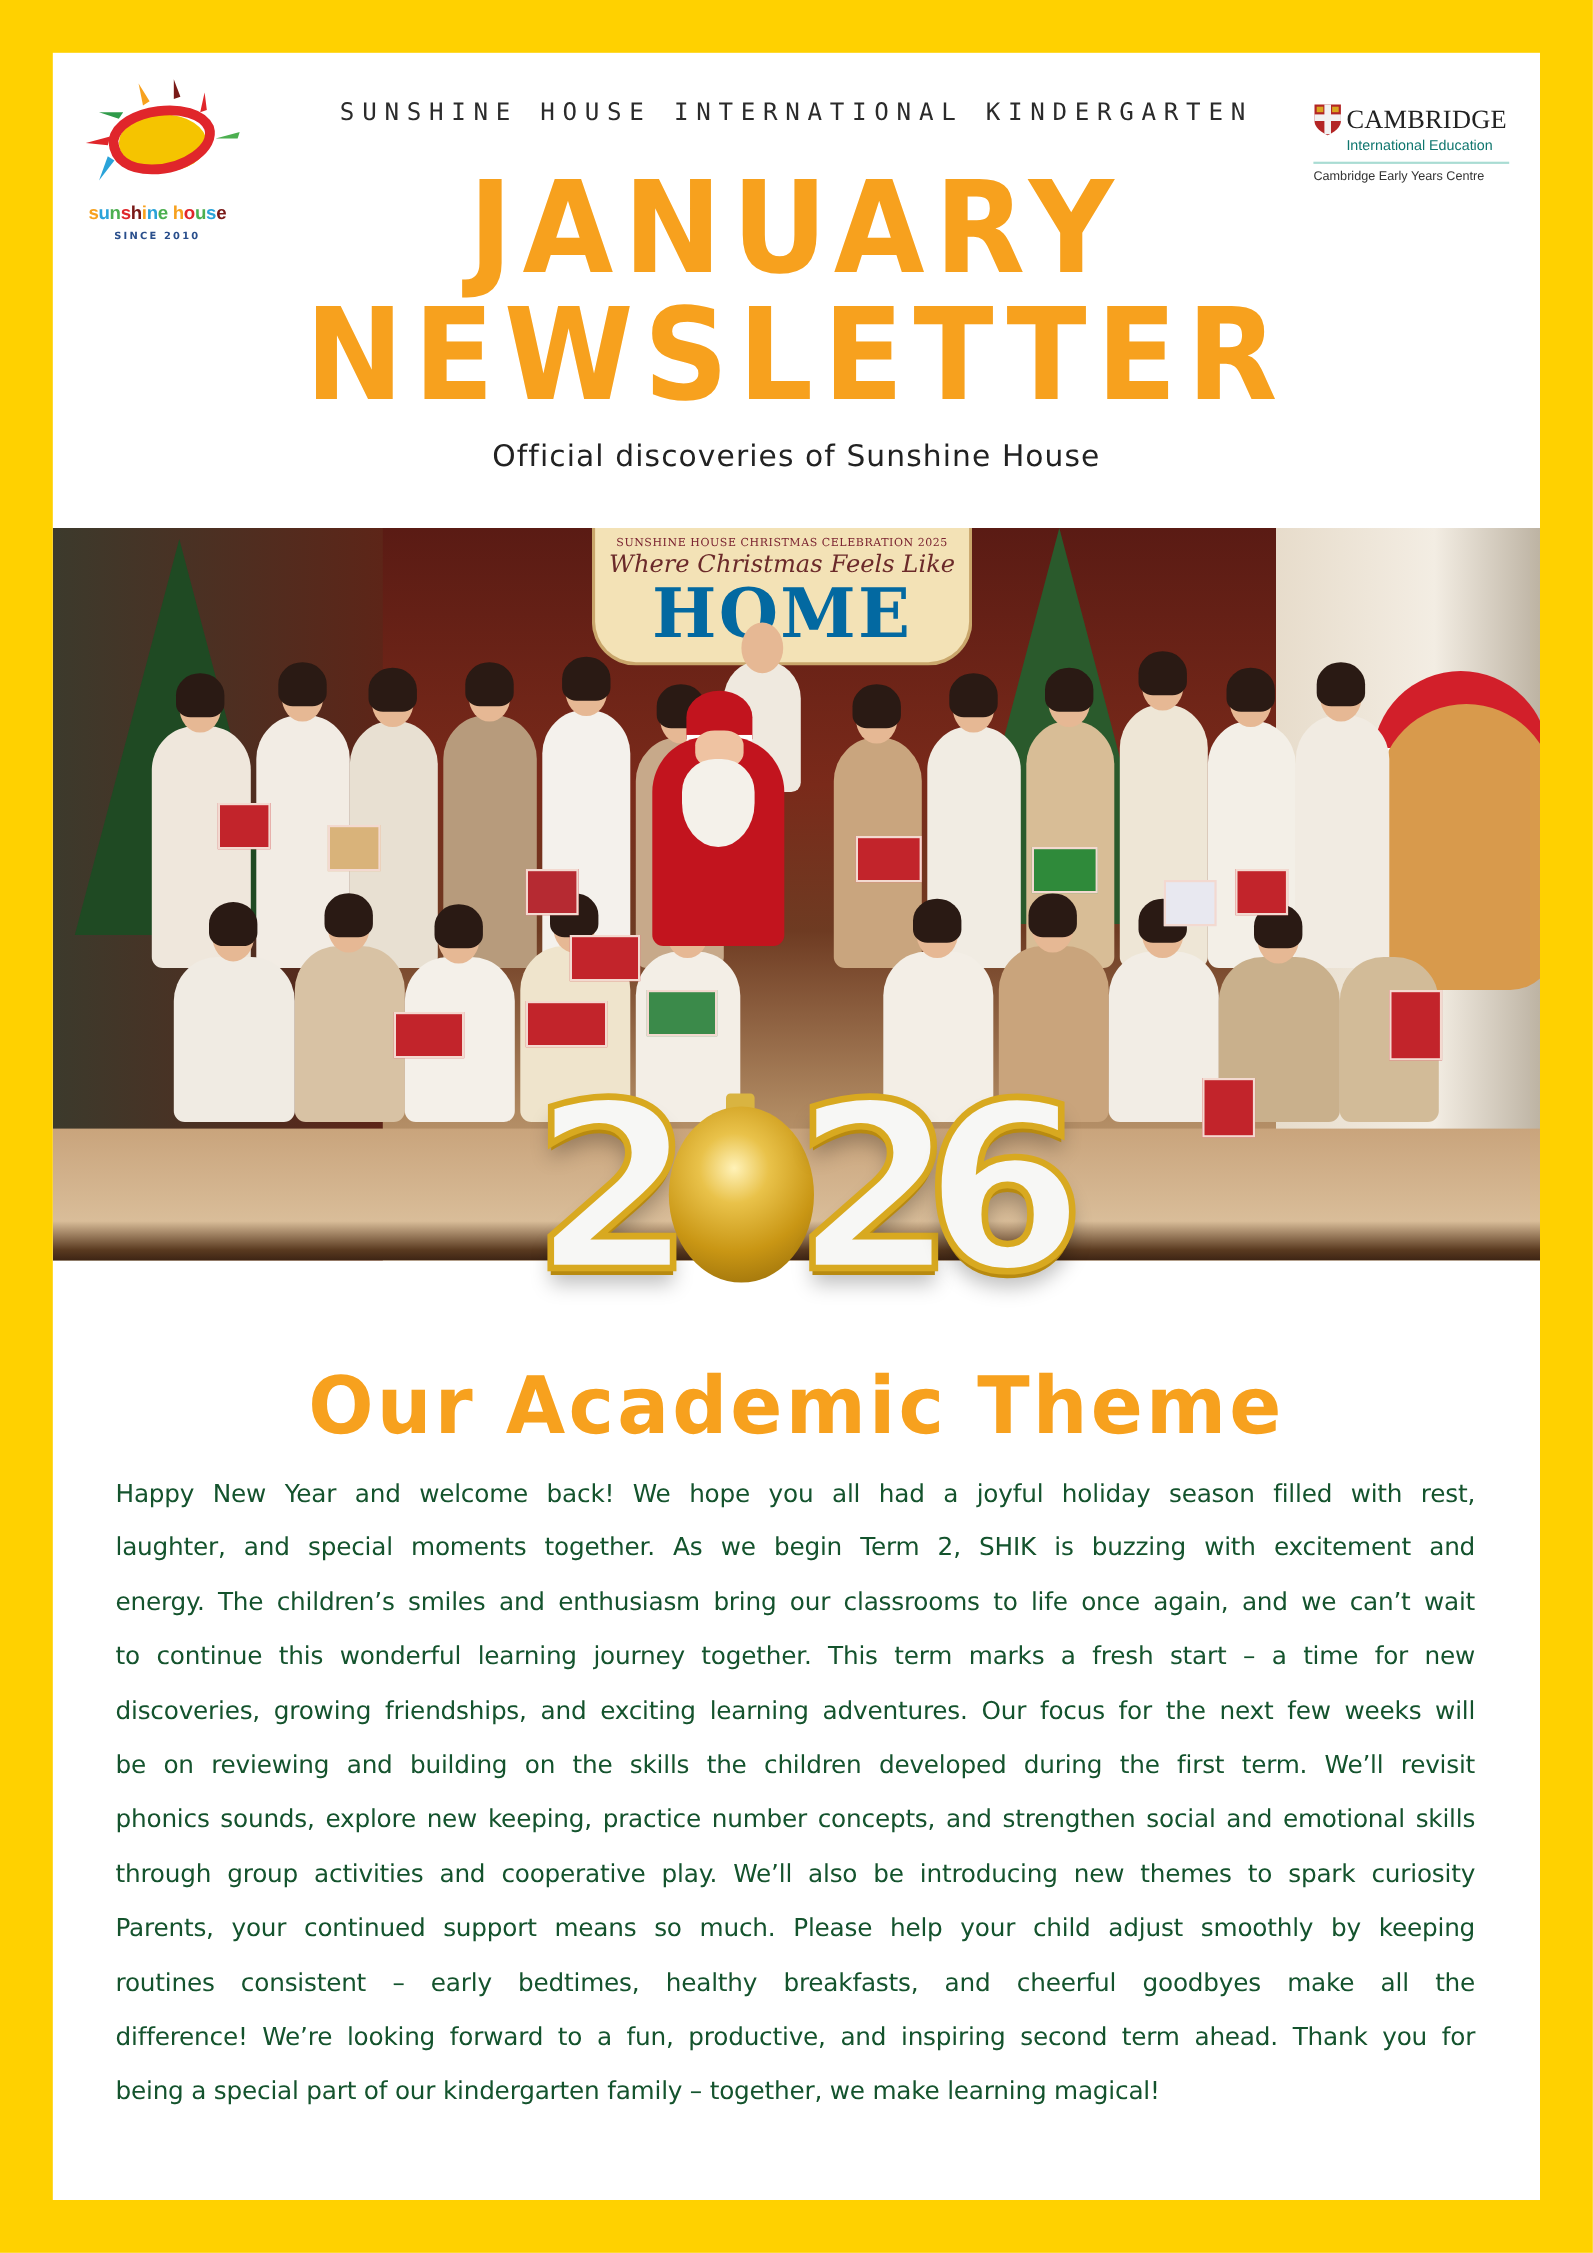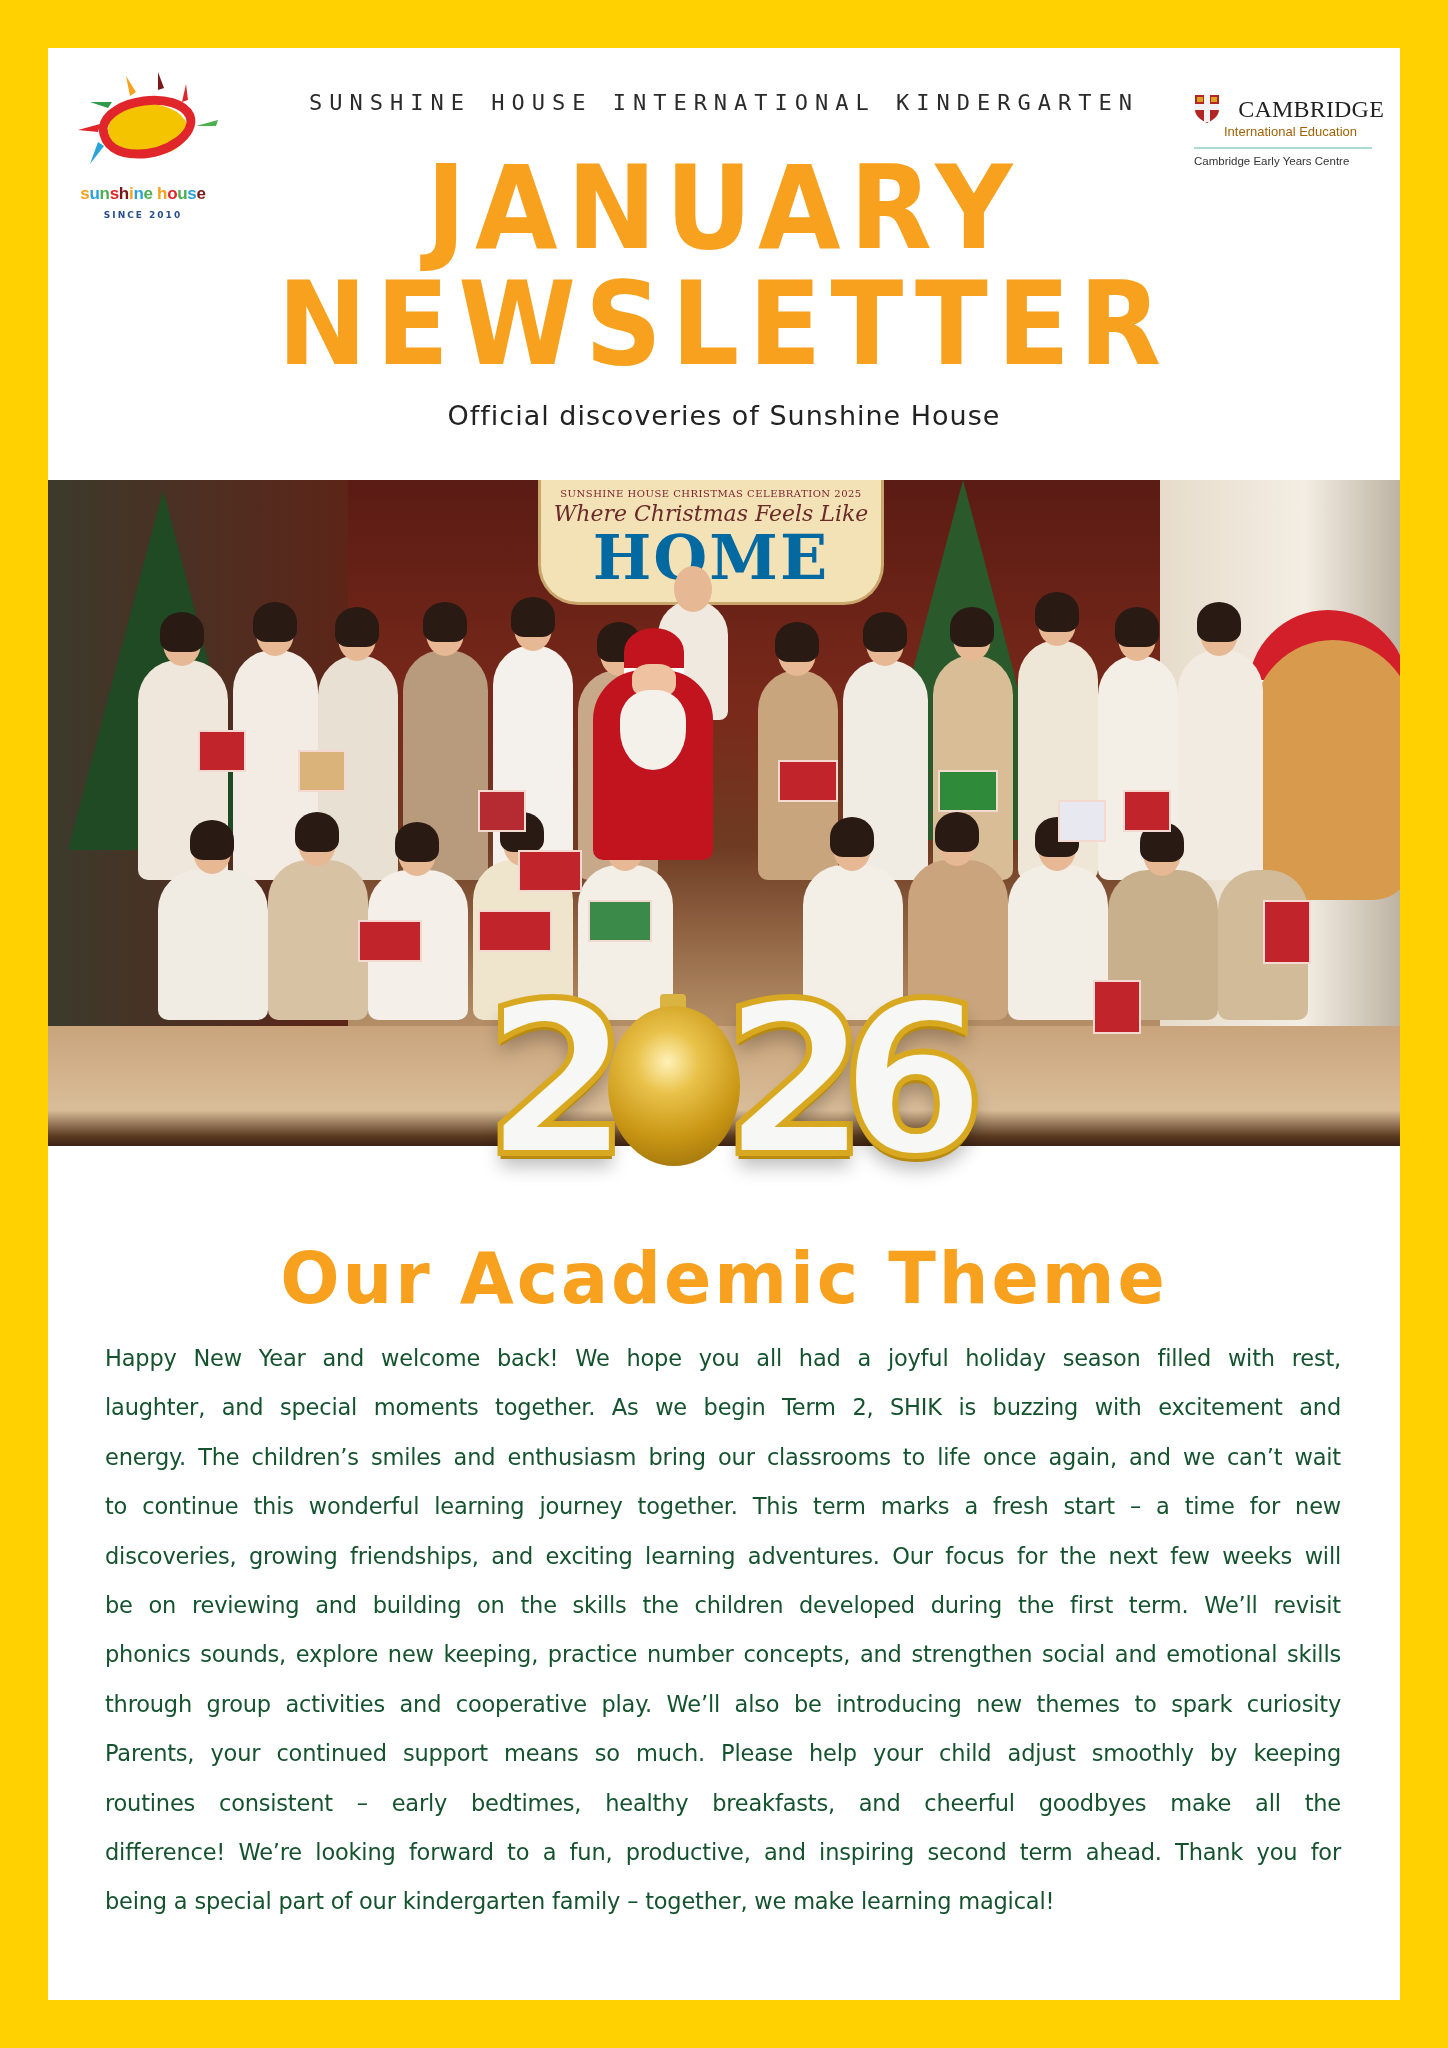--- a/index.html
+++ b/index.html
@@ -30,29 +30,29 @@
     font-size: 17px; letter-spacing: -0.3px;
   }
   .logo-left .since {
     position: absolute; left: 0; top: 142px; width: 150px;
     text-align: center; font-size: 9px; letter-spacing: 2px;
     color: #2a4f8c; font-weight: bold;
   }
   .cambridge {
     position: absolute; left: 1146px; top: 46px; width: 190px;
   }
-  .cambridge .row { display: flex; align-items: center; justify-content: space-between; }
+  .cambridge .row { display: flex; align-items: center; }
   .cambridge .shield { width: 26px; height: 30px; margin-right: 4px; }
   .cambridge .name {
     font-family: "Liberation Serif", serif; font-size: 24px;
     color: #222; letter-spacing: 0.2px; line-height: 26px;
   }
   .cambridge .sub {
     font-family: "Liberation Sans", sans-serif; font-size: 13px;
-    color: #a16207; margin-left: 30px; margin-top: 0px;
+    color: #0f766e; margin-left: 30px; margin-top: 0px;
   }
   .cambridge .rule {
     height: 2px; background: #a9dcd3; margin: 8px 0 6px 0; width: 178px;
   }
   .cambridge .centre {
     font-family: "Liberation Sans", sans-serif; font-size: 11.5px; color: #333;
   }
   .school-name {
     position: absolute; left: 0; width: 1352px; top: 42px;
     text-align: center;

